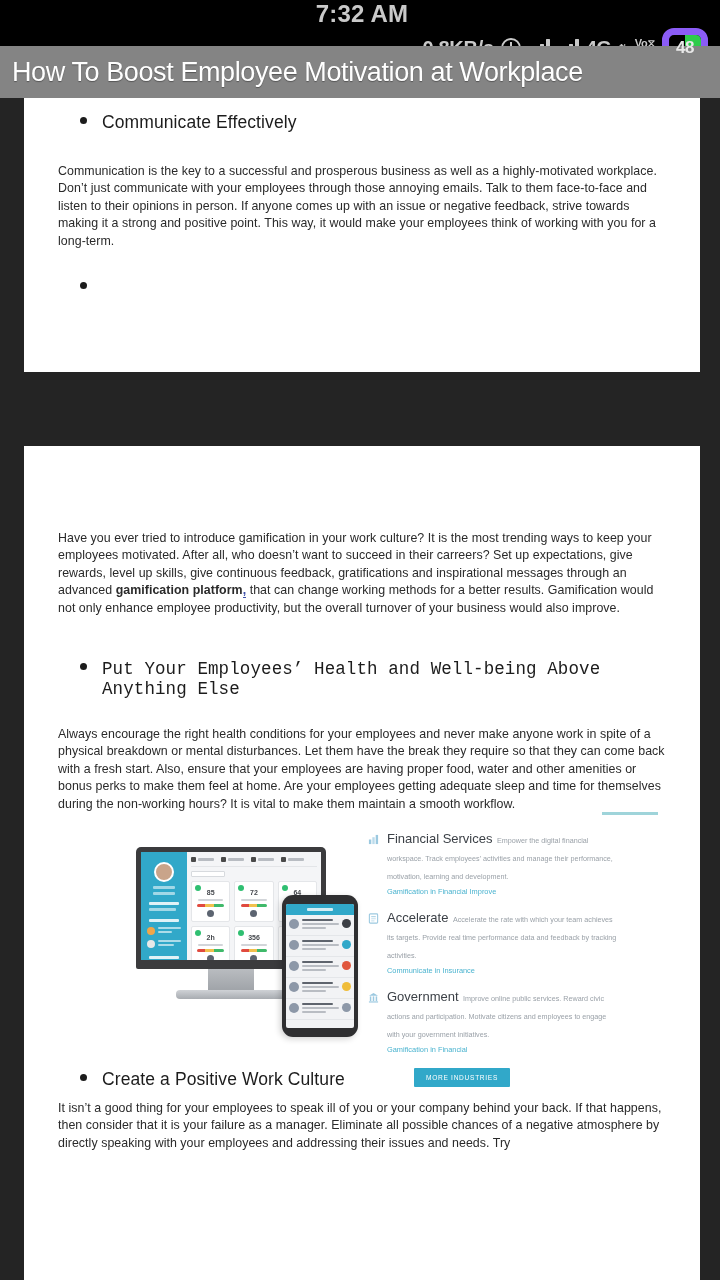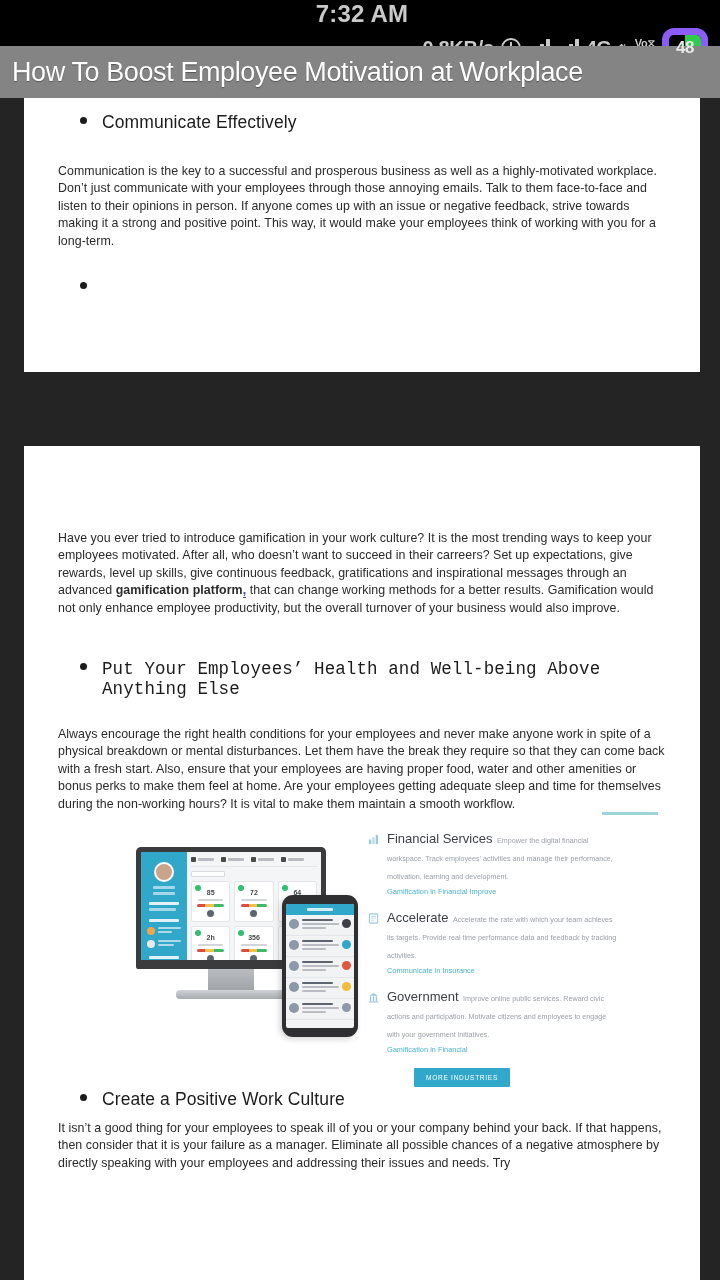--- a/index.html
+++ b/index.html
@@ -628,21 +628,21 @@
               <span class="ind-title">Government</span>
               <span class="ind-desc">Improve online public services. Reward civic actions and participation. Motivate citizens and employees to engage with your government initiatives.</span>
               <span class="ind-link">Gamification in Financial</span>
             </span>
           </div>
 
           <button class="more-btn">MORE INDUSTRIES</button>
         </div>
       </div>
 
-      <div class="bullet-head" style="margin-top:20px;">
+      <div class="bullet-head" style="">
         <span class="dot"></span>
         <span class="htext">Create a Positive Work Culture</span>
       </div>
 
       <p class="para" style="margin-top:10px;">It isn’t a good thing for your employees to speak ill of you or your company behind your back. If that happens, then consider that it is your failure as a manager. Eliminate all possible chances of a negative atmosphere by directly speaking with your employees and addressing their issues and needs. Try</p>
 
     </div>
   </div>
 
 </div>

